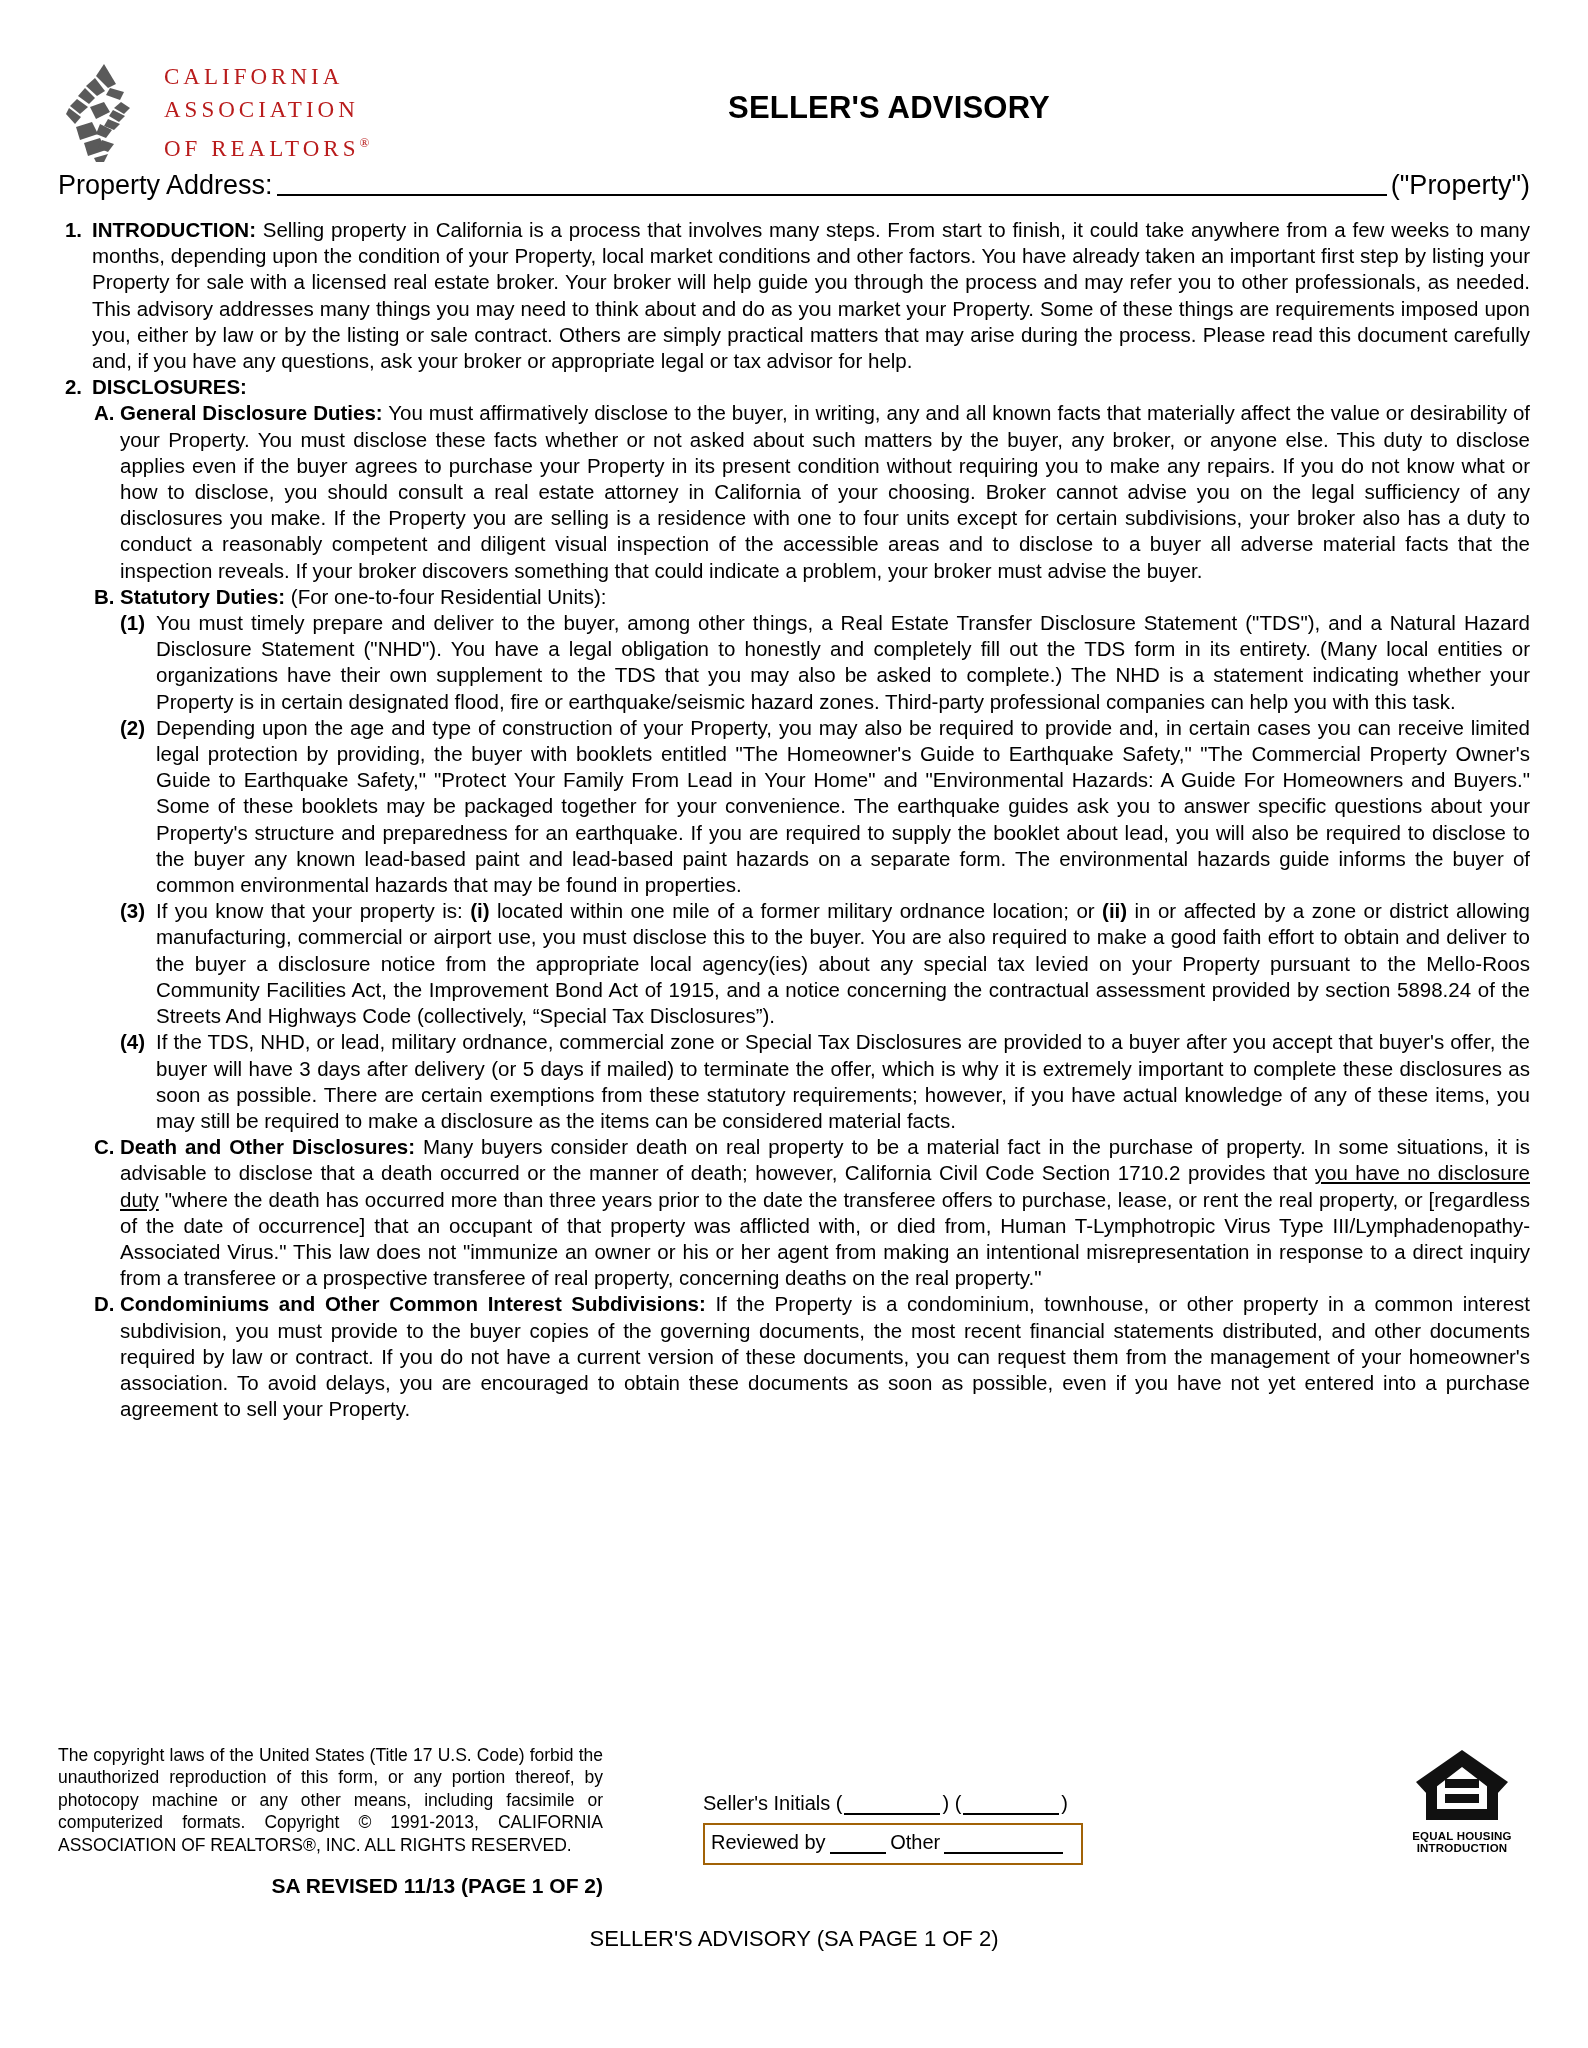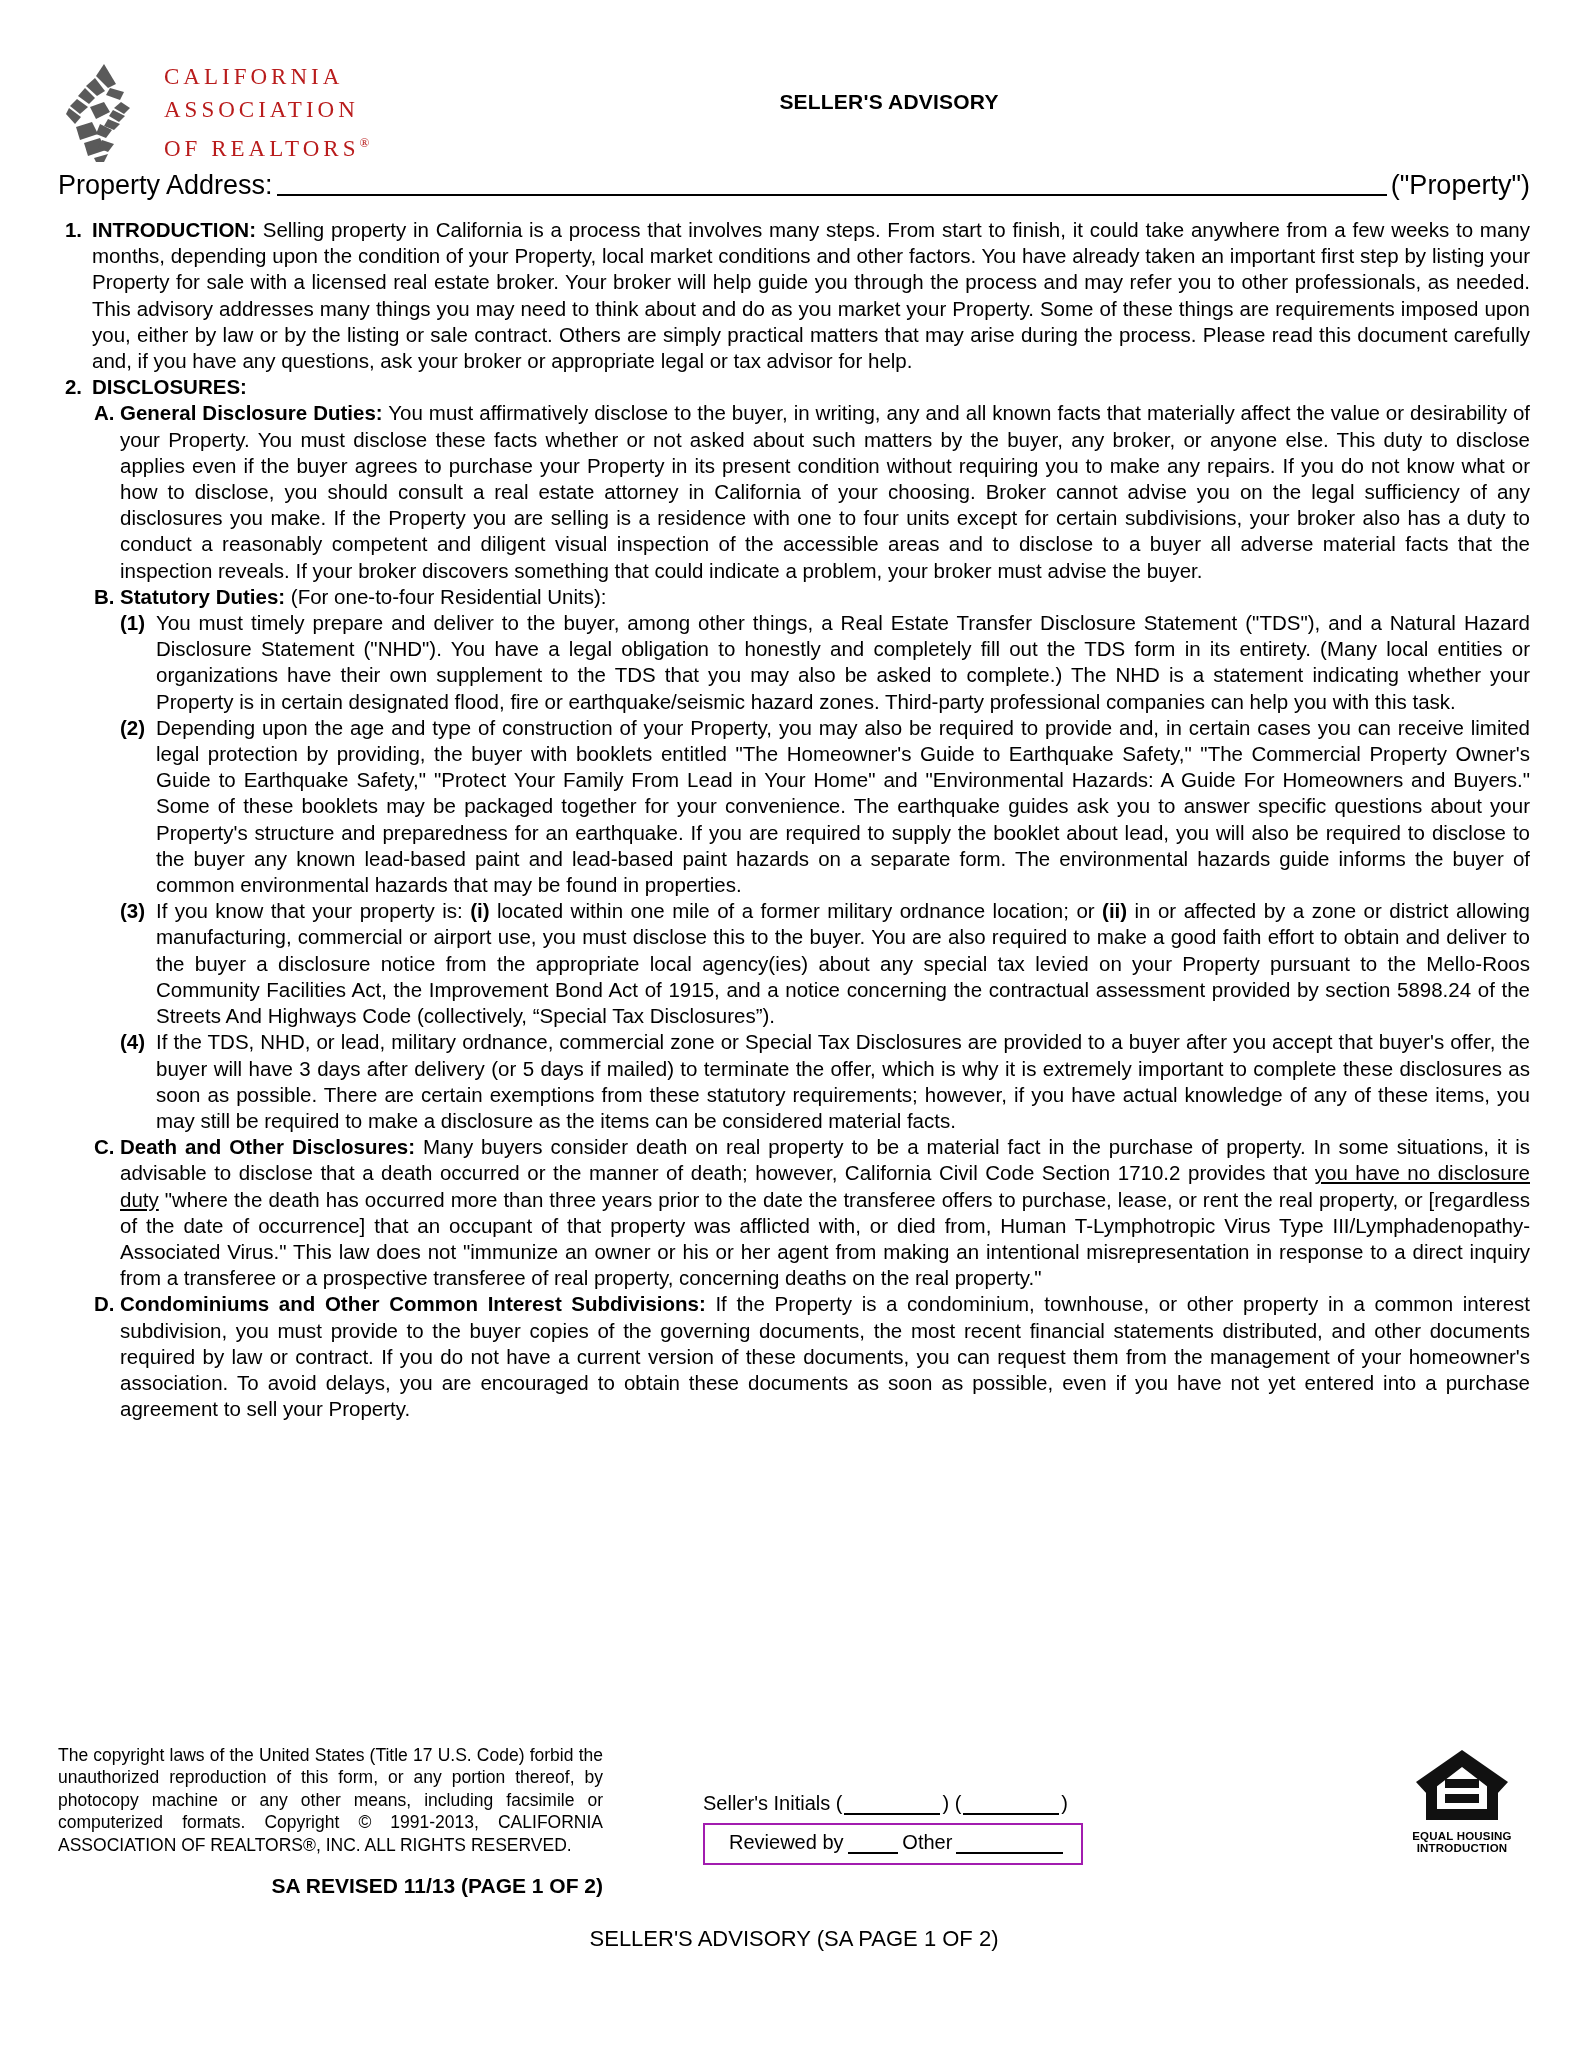--- a/index.html
+++ b/index.html
@@ -50,21 +50,21 @@
     font-size: 13px;
     vertical-align: super;
     letter-spacing: 0;
   }
   .doc-title {
     position: absolute;
     left: 0;
     right: 0;
     top: 38px;
     text-align: center;
-    font-size: 21px;
+    font-size: 31px;
     font-weight: bold;
     letter-spacing: 0.2px;
     padding-left: 190px;
   }
 
   
   .addr-row {
     display: flex;
     align-items: flex-end;
     font-size: 27px;
@@ -175,22 +175,22 @@
     margin-bottom: 8px;
   }
   .blank-sm {
     display: inline-block;
     border-bottom: 2px solid #000;
     height: 17px;
     width: 96px;
     margin: 0 2px;
   }
   .review-box {
-    border: 2px solid #a21caf;
-    padding: 6px 14px 9px 24px;
+    border: 2px solid #a16207;
+    padding: 6px 14px 9px 6px;
     font-size: 20px;
     display: inline-flex;
     align-items: flex-end;
     white-space: nowrap;
     width: 380px;
     box-sizing: border-box;
   }
   .blank-xs {
     display: inline-block;
     border-bottom: 2px solid #000;

